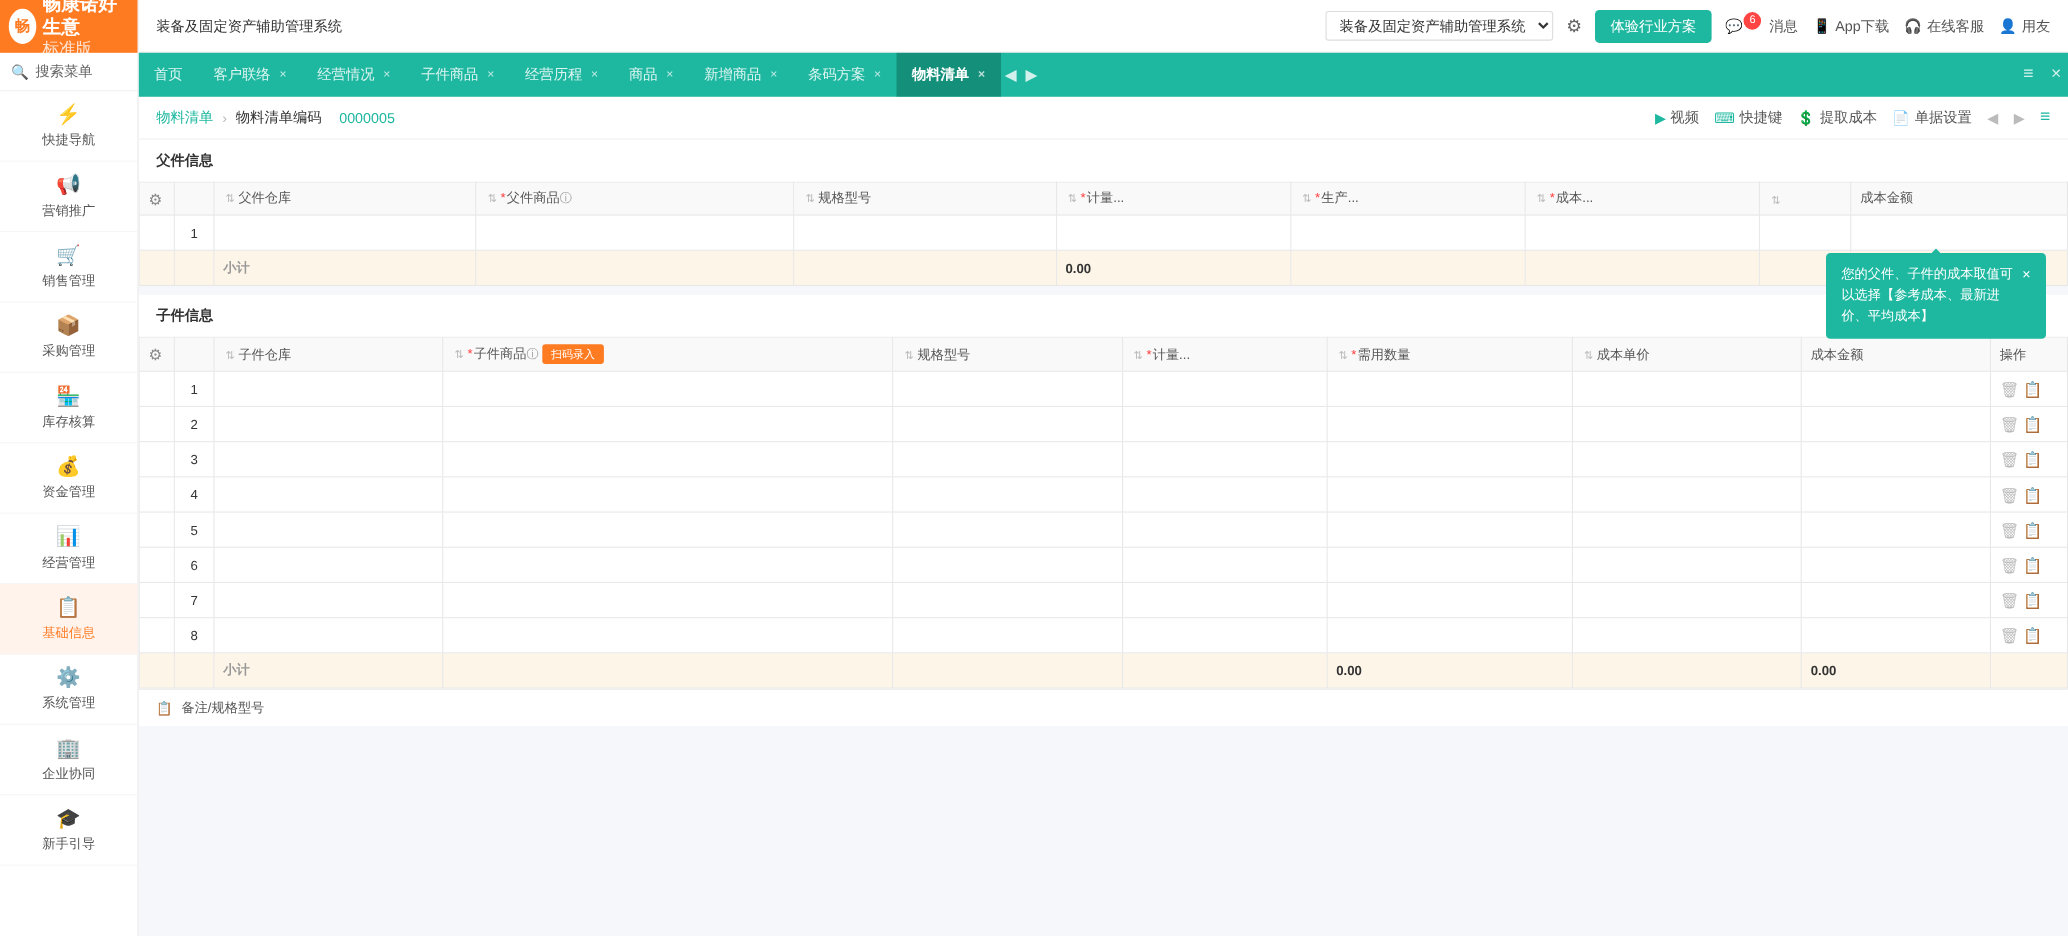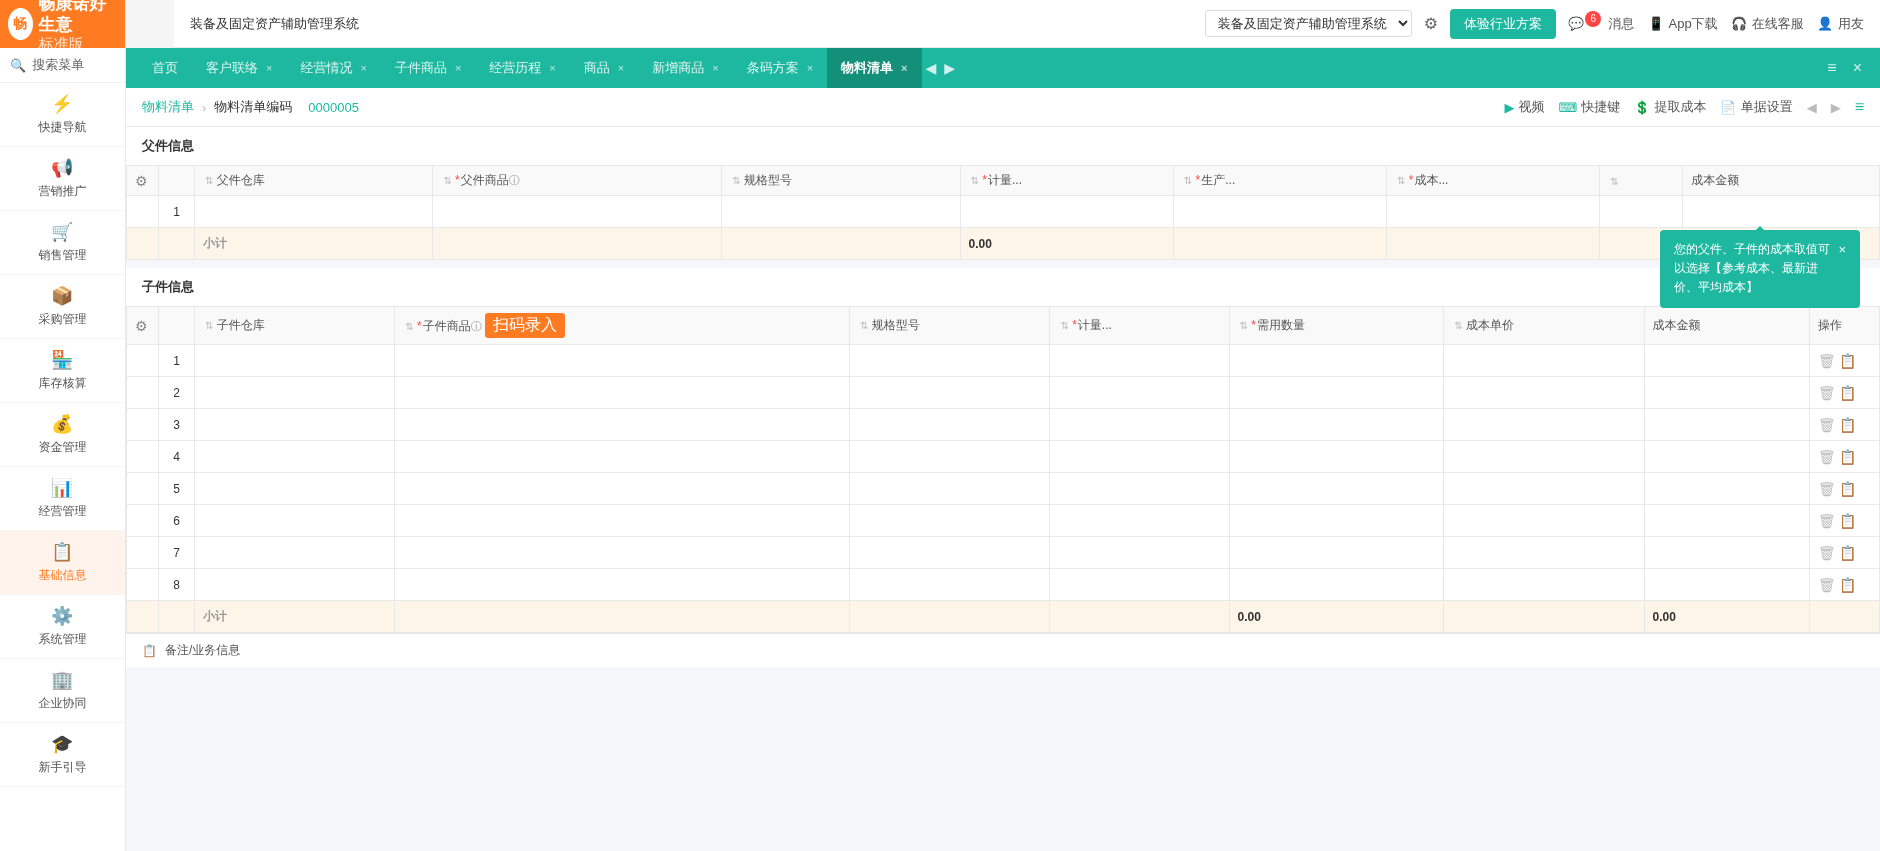--- a/index.html
+++ b/index.html
@@ -59,21 +59,20 @@
     .main { flex: 1; display: flex; flex-direction: column; overflow: hidden; }
 
     
     .topbar {
       background: #fff;
       height: 48px;
       display: flex; align-items: center;
       padding: 15px 16px;
       border-bottom: 1px solid #e8e8e8;
       gap: 12px;
-      margin-left: 48px;
     }
     .topbar-title { font-size: 13px; color: #333; flex: 1; }
     .topbar-select {
       background: #fff;
       border: 1px solid #ddd;
       border-radius: 3px;
       padding: 4px 8px;
       font-size: 13px;
       color: #333;
     }
@@ -89,21 +88,21 @@
       text-align: right;
     }
     .topbar-right { display: flex; align-items: center; gap: 14px; margin-left: auto; }
     .topbar-right-item { display: flex; align-items: center; gap: 4px; color: #555; font-size: 13px; cursor: pointer; }
 
     
     .nav-tabs {
       background: #1eb8a0;
       display: flex; align-items: center;
       height: 40px;
-      padding: 0 12px;
+      padding: 0 0;
       overflow: hidden;
     }
     .nav-tab {
       padding: 0 14px;
       height: 40px;
       display: flex; align-items: center;
       color: rgba(255,255,255,0.85);
       font-size: 13px;
       cursor: pointer;
       gap: 4px;
@@ -166,21 +165,21 @@
     .num-col { width: 36px; text-align: center; color: #999; }
     .actions-col { width: 70px; }
 
     
     .scan-btn {
       background: #ff7b22;
       color: #fff;
       border: none;
       border-radius: 3px;
       padding: 2px 8px;
-      font-size: 16px;
+      font-size: 10px;
       cursor: pointer;
     }
 
     
     .tooltip-box {
       position: absolute;
       top: 142px;
       right: 20px;
       background: #1eb8a0;
       color: #fff;
@@ -575,17 +574,17 @@
                 <td><span>0.00</span></td>
                 <td></td>
               </tr>
             </tbody>
           </table>
         </div>
       </div>
 
       <div class="bottom-bar">
         <span>📋</span>
-        <span>备注/业务信息</span>
+        <span>备注/规格型号</span>
       </div>
     </div>
   </div>
 </div>
 
 </body></html>

